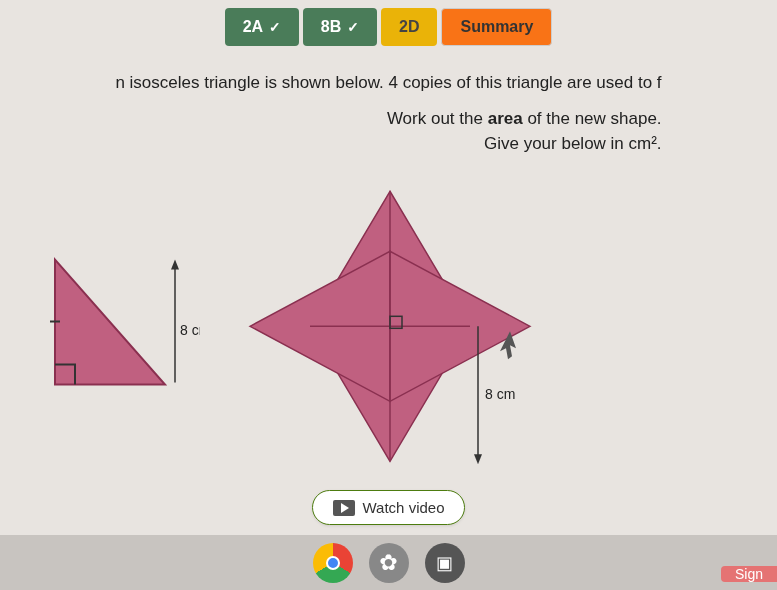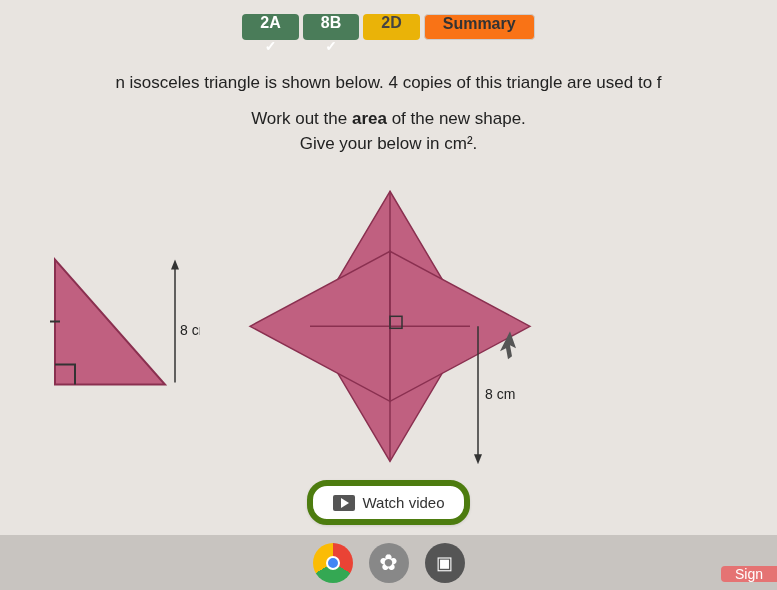--- a/index.html
+++ b/index.html
@@ -30,30 +30,29 @@
       height: 54px;
       display: flex;
       align-items: center;
       justify-content: center;
       gap: 4px;
       padding: 8px 0;
       background: #e8e4e0;
     }
 
     .tab {
-      height: 26px;
+      height: 38px;
       padding: 0 18px;
       border-radius: 4px;
       display: flex;
       align-items: center;
       gap: 6px;
       font-size: 16px;
       font-weight: bold;
       cursor: pointer;
-      flex-direction: column;
     }
 
     .tab-completed {
       background: #4a7c59;
       color: white;
     }
 
     .tab-active {
       background: #333;
       color: white;
@@ -81,21 +80,21 @@
       top: 60px;
       left: 0;
       right: 0;
       bottom: 60px;
       display: flex;
       flex-direction: column;
       align-items: center;
     }
 
     .question-text {
-      text-align: center;
+      text-align: right;
       font-size: 17px;
       color: #222;
       line-height: 1.5;
       padding: 10px 20px 0 20px;
       max-width: 750px;
     }
 
     .question-text .bold {
       font-weight: bold;
     }
@@ -126,21 +125,21 @@
       transform: translateY(-55%);
     }
 
     
     .watch-video-btn {
       position: absolute;
       bottom: 65px;
       left: 50%;
       transform: translateX(-50%);
       background: white;
-      border: 6px solid #4d7c0f;
+      border: 1px solid #4d7c0f;
       border-radius: 20px;
       padding: 8px 20px;
       display: flex;
       align-items: center;
       gap: 8px;
       cursor: pointer;
       font-size: 15px;
       color: #333;
       box-shadow: 0 1px 3px rgba(0,0,0,0.1);
     }

